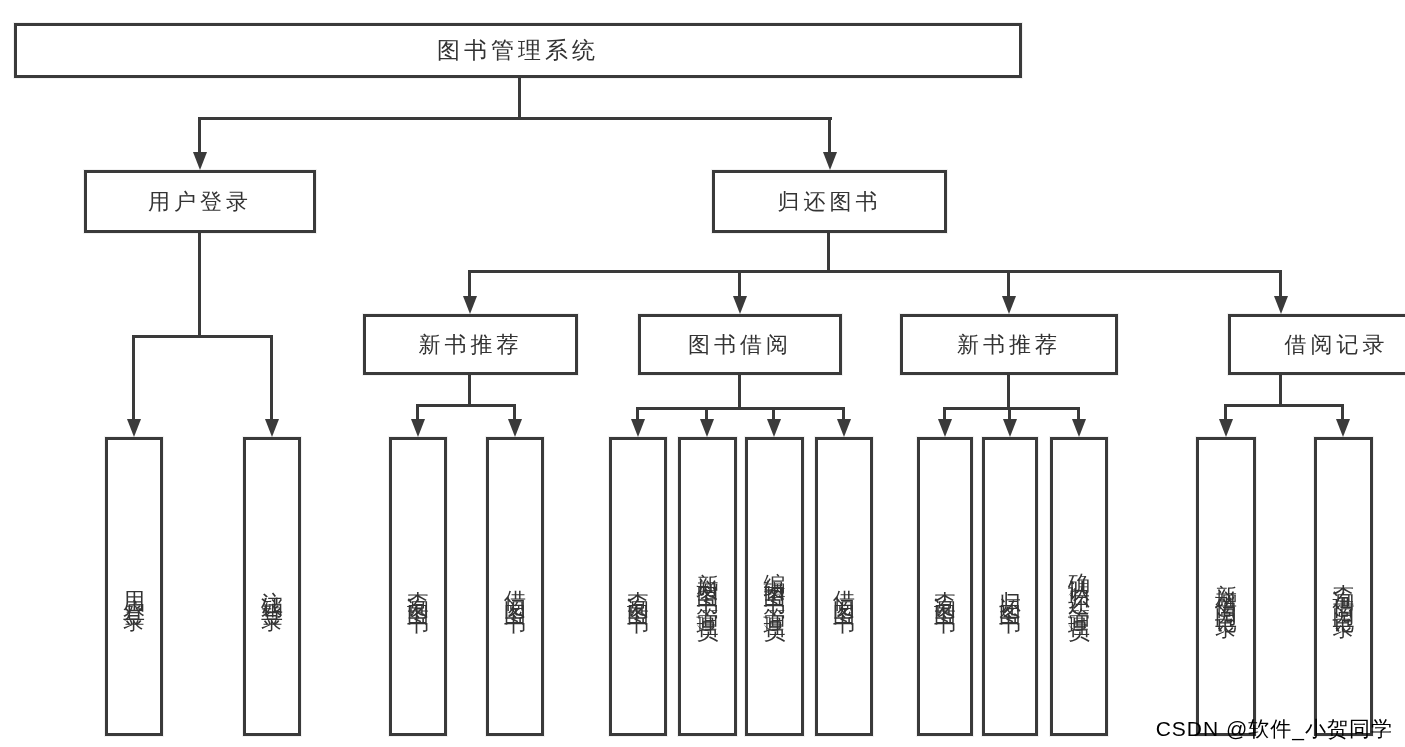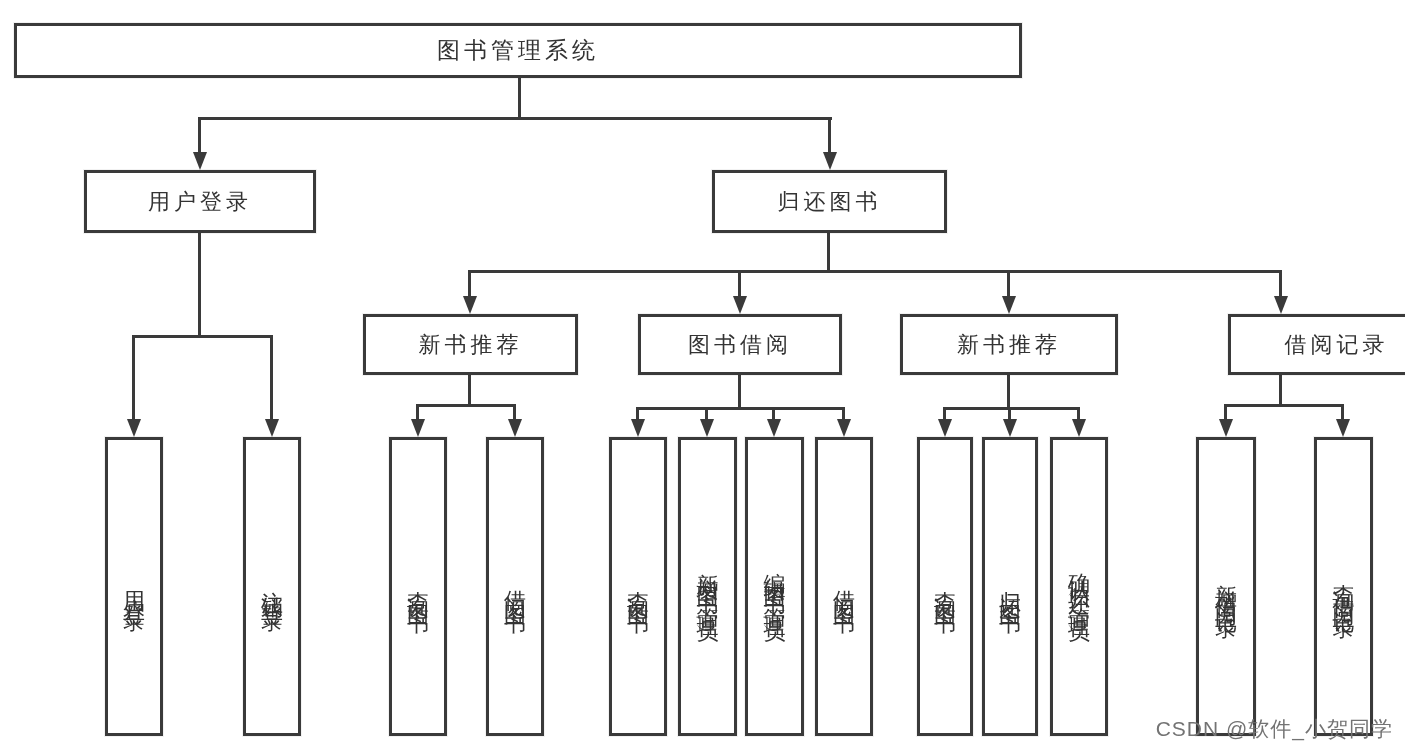--- a/index.html
+++ b/index.html
@@ -43,21 +43,21 @@
     border-left: 7px solid transparent;
     border-right: 7px solid transparent;
     border-top: 18px solid #3a3a3a;
   }
   .watermark {
     position: absolute;
     right: 12px;
     bottom: 4px;
     font-size: 21px;
     letter-spacing: 1px;
-    color: #737373;
+    color: #000000;
   }
 </style>
 </head>
 <body>
 
 <div class="canvas">
 
   <div class="vline" style="left:518px;top:68px;height:50px"></div>
   <div class="hline" style="left:198px;top:117px;width:634px"></div>
   <div class="vline" style="left:198px;top:117px;height:37px"></div>

